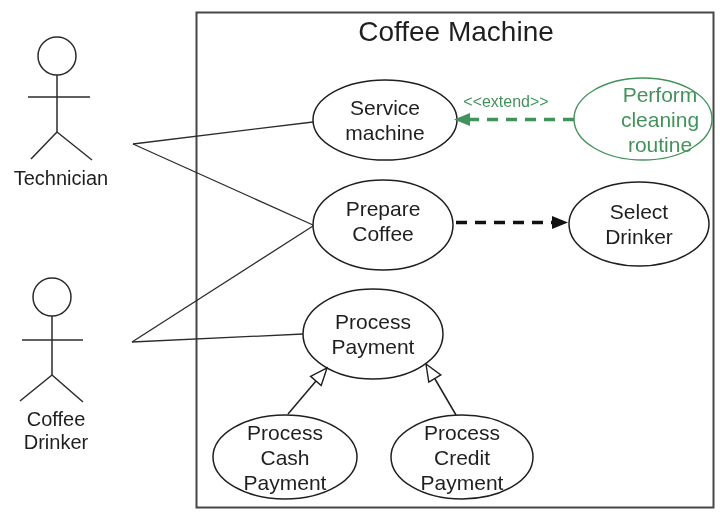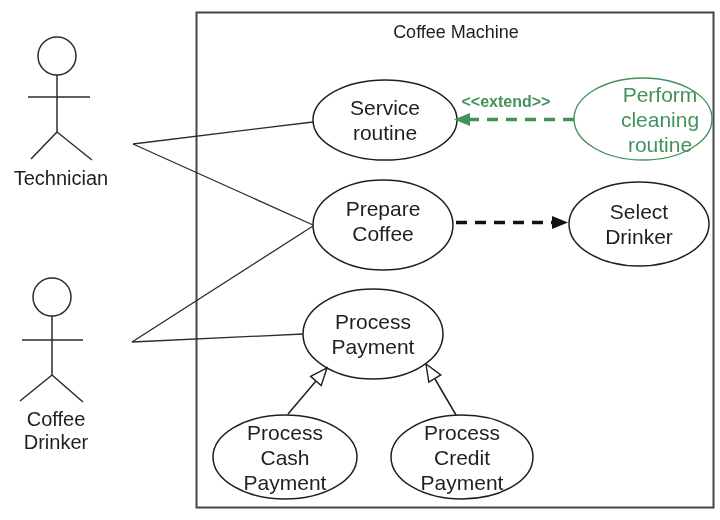--- a/index.html
+++ b/index.html
@@ -5,23 +5,23 @@
   html,body{margin:0;padding:0;background:#fff;}
   .stage{
     position:relative;width:720px;height:520px;background:#ffffff;
     font-family:"Liberation Sans", sans-serif;overflow:hidden;
   }
   .layer{position:absolute;left:0;top:0;}
   .lbl{
     position:absolute;text-align:center;color:#1f1f1f;
     white-space:pre-line;pointer-events:none;
   }
-  .title{font-size:18px;line-height:26px;}
+  .title{font-size:28px;line-height:26px;}
   .uc{font-size:21px;line-height:25px;}
-  .stereo{font-size:16px;line-height:17px;font-weight:bold;}
+  .stereo{font-size:16px;line-height:17px;}
   .actor-lbl{font-size:20px;line-height:23px;}
   .green{color:#43925c;}
 </style>
 </head>
 <body>
 
 <div class="stage">
 
   <svg class="layer" width="720" height="520" viewBox="0 0 720 520">
 
@@ -75,21 +75,21 @@
 
     <g>
       <line x1="456" y1="415" x2="435" y2="379" stroke="#1f1f1f" stroke-width="1.5"></line>
       <polygon points="426,364 440.8,374.9 428.8,382.1" fill="#ffffff" stroke="#1f1f1f" stroke-width="1.4"></polygon>
     </g>
   </svg>
 
   <div class="lbl title" style="left:356px;top:19px;width:200px;">Coffee Machine</div>
 
   <div class="lbl uc" style="left:310px;top:95px;width:150px;">Service
-routine</div>
+machine</div>
 
   <div class="lbl uc" style="left:308px;top:196px;width:150px;">Prepare
 Coffee</div>
 
   <div class="lbl uc" style="left:564px;top:199px;width:150px;">Select
 Drinker</div>
 
   <div class="lbl uc" style="left:298px;top:309px;width:150px;">Process
 Payment</div>
 

